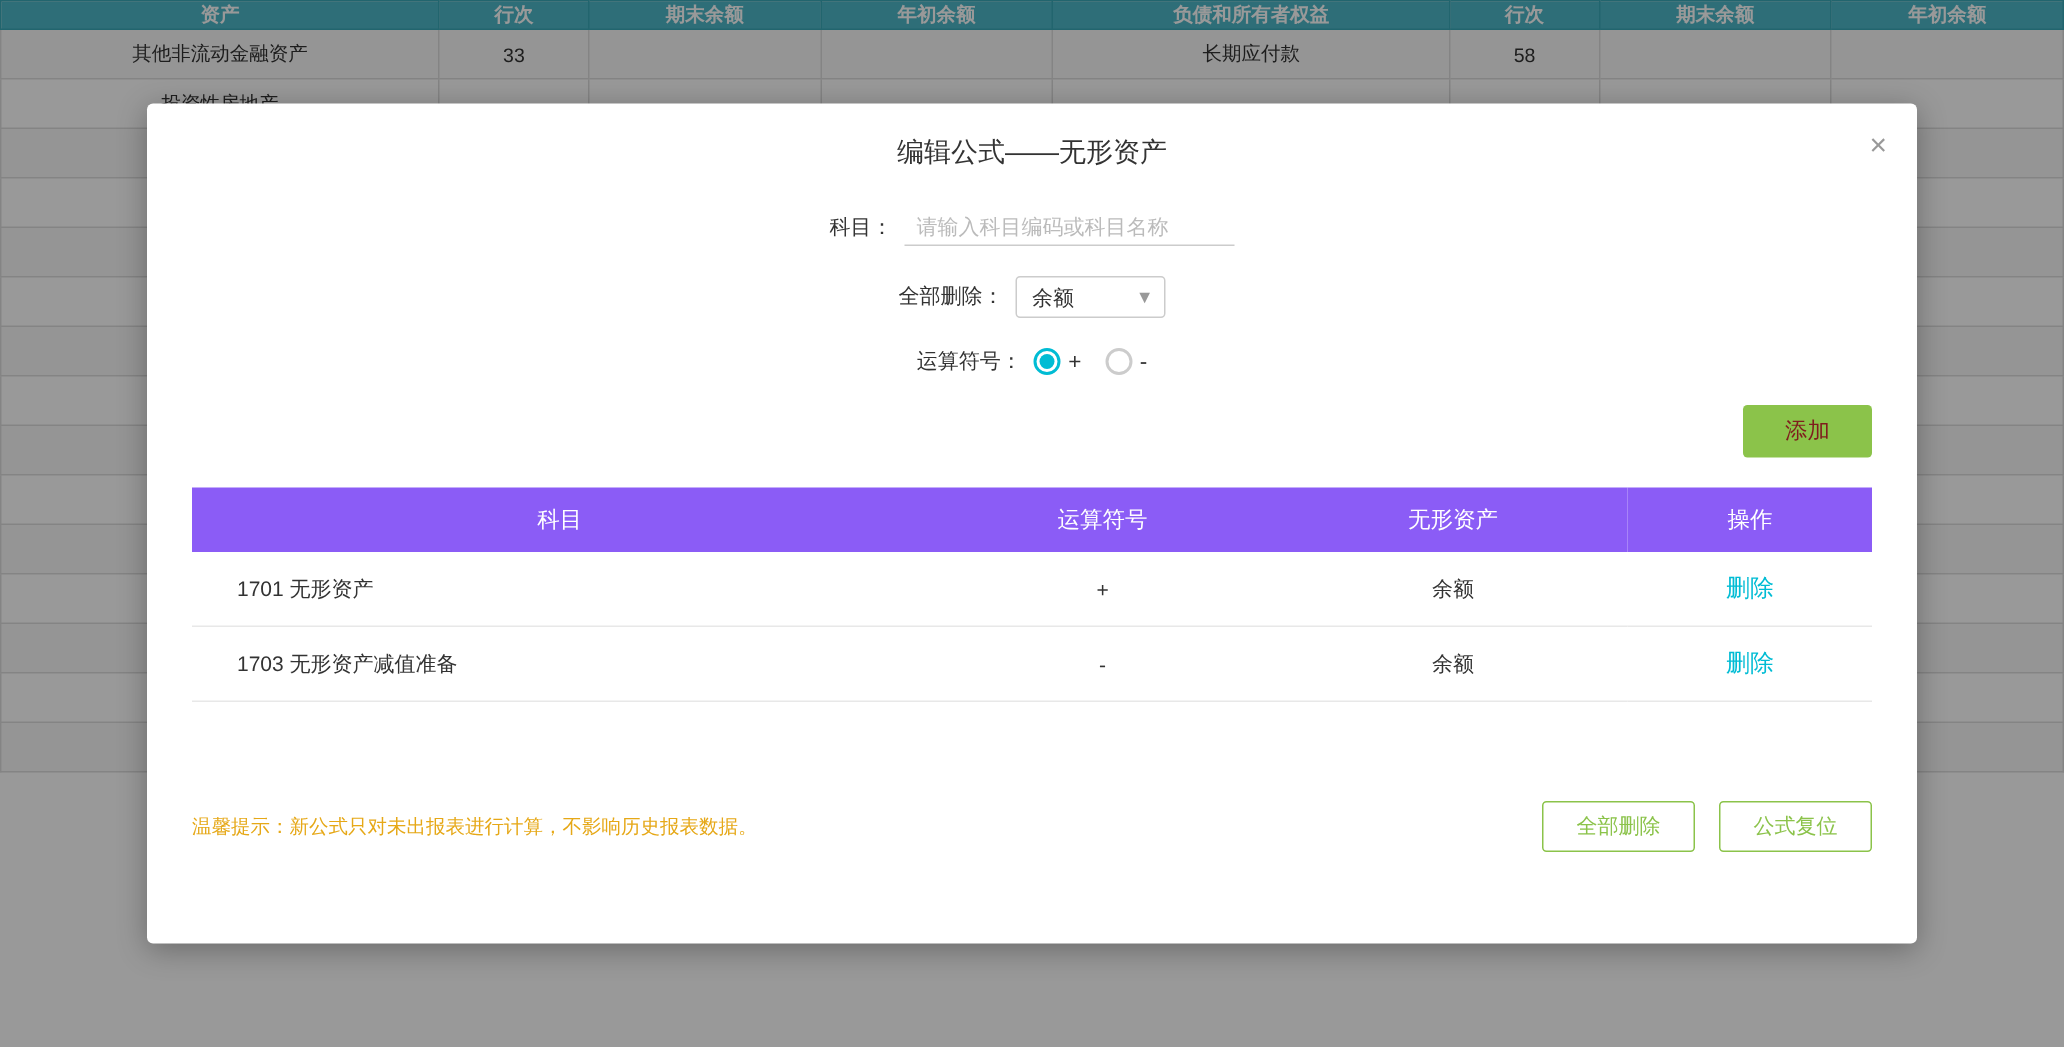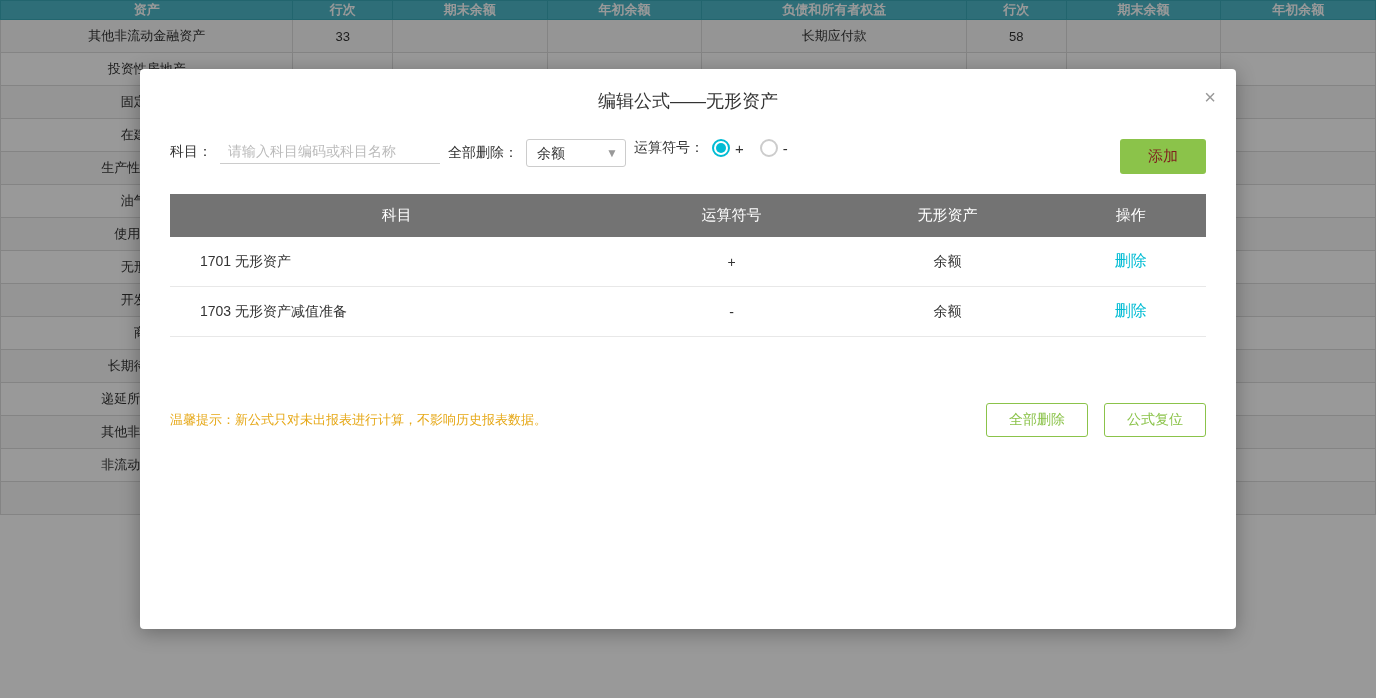--- a/index.html
+++ b/index.html
@@ -61,21 +61,21 @@
     }
 
     
     .modal {
       position: absolute;
       top: 50%;
       left: 50%;
       transform: translate(-50%, -50%);
       background: #fff;
       border-radius: 4px;
-      width: 1096px;
+      width: 1180px;
       min-height: 560px;
       z-index: 20;
       box-shadow: 0 4px 20px rgba(0,0,0,0.3);
       padding: 0;
     }
 
     .modal-header {
       display: flex;
       align-items: center;
       justify-content: center;
@@ -102,24 +102,25 @@
       line-height: 1;
     }
 
     .modal-body {
       padding: 10px 30px 20px;
     }
 
     
     .form-row {
       display: flex;
-      align-items: flex-start;
-      gap: 8px;
+      align-items: center;
+      gap: 20px;
       margin-bottom: 20px;
       flex-wrap: nowrap;
+      flex-direction: column;
     }
 
     .form-group {
       display: flex;
       align-items: center;
       gap: 8px;
     }
 
     .form-label {
       color: #333;
@@ -231,21 +232,21 @@
     }
 
     
     .data-table {
       width: 100%;
       border-collapse: collapse;
       margin-bottom: 20px;
     }
 
     .data-table thead tr {
-      background: #737373;
+      background: #8b5cf6;
     }
 
     .data-table thead th {
       color: #fff;
       padding: 12px 16px;
       text-align: center;
       font-weight: 500;
       font-size: 15px;
       border: none;
     }

